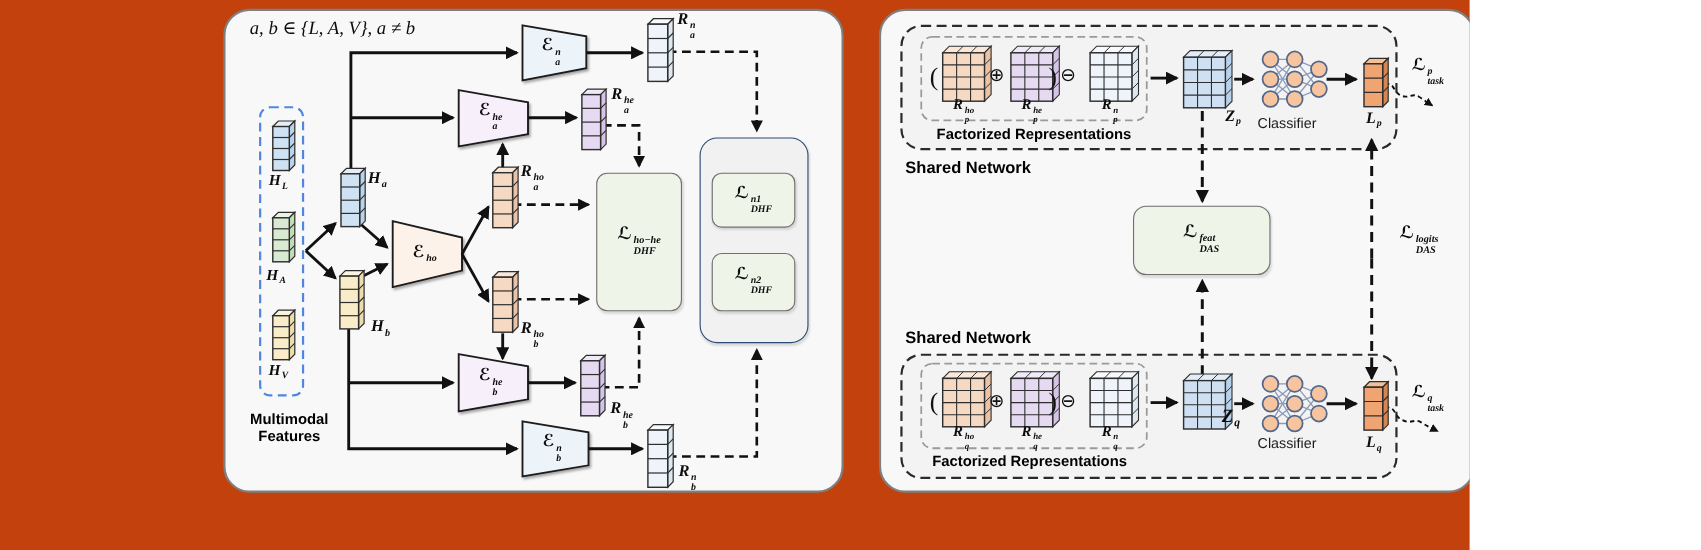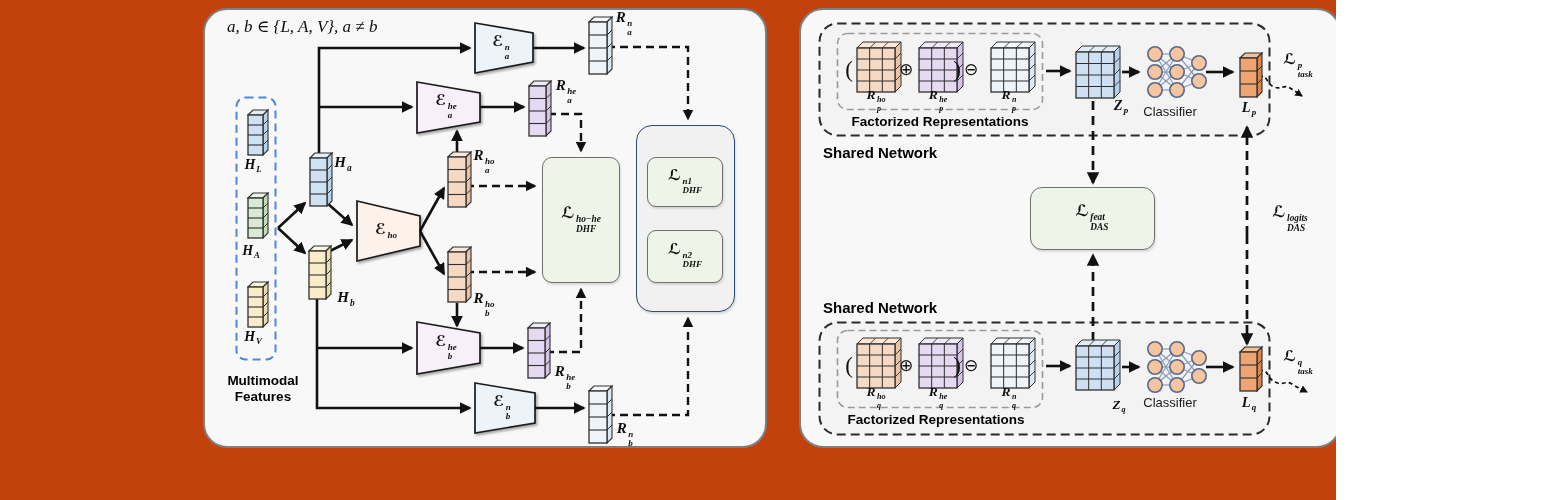--- a/index.html
+++ b/index.html
@@ -530,21 +530,21 @@
             <span>q</span>
           </span></div>
         <div class="ml ctr" style="left: 938px; top: 398px; font-size: 13.5px;"><span class="mb">R</span><span class="ss">
             <span>he</span>
             <span>q</span>
           </span></div>
         <div class="ml ctr" style="left: 1009px; top: 398px; font-size: 13.5px;"><span class="mb">R</span><span class="ss">
             <span>n</span>
             <span>q</span>
           </span></div>
-        <div class="ml ctr" style="left: 1119px; top: 406px; font-size: 13px;"><span class="mb">Z</span><span class="subonly">q</span></div>
+        <div class="ml ctr" style="left: 1119px; top: 380px; font-size: 17px;"><span class="mb">Z</span><span class="subonly">q</span></div>
         <div class="ml ctr" style="left: 1249px; top: 404px; font-size: 14.5px;"><span class="mb">L</span><span class="subonly">q</span></div>
         <div class="ml ctr" style="left: 1298px; top: 363px; font-size: 15px;"><span class="mb">ℒ</span><span class="ss">
             <span>q</span>
             <span>task</span>
           </span></div>
       </div>
   </div>
 </div>
 
 </body></html>

